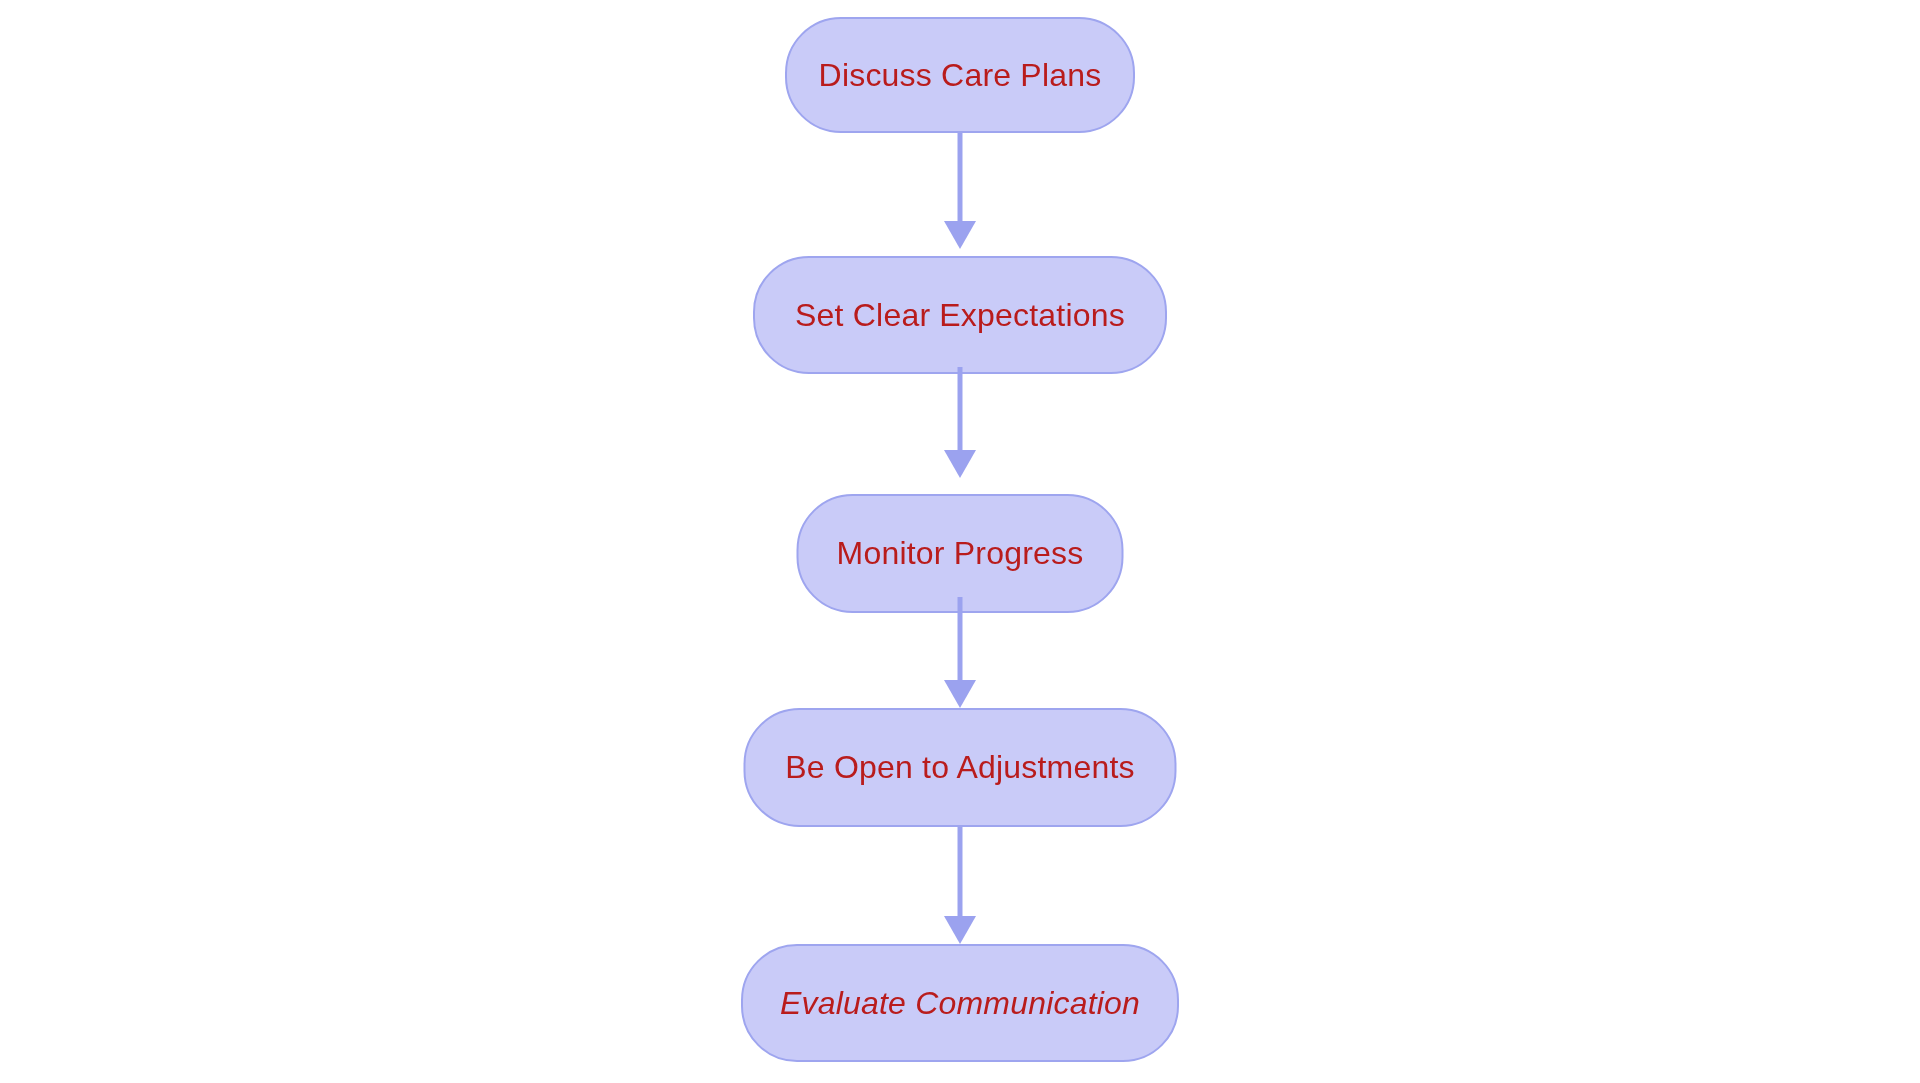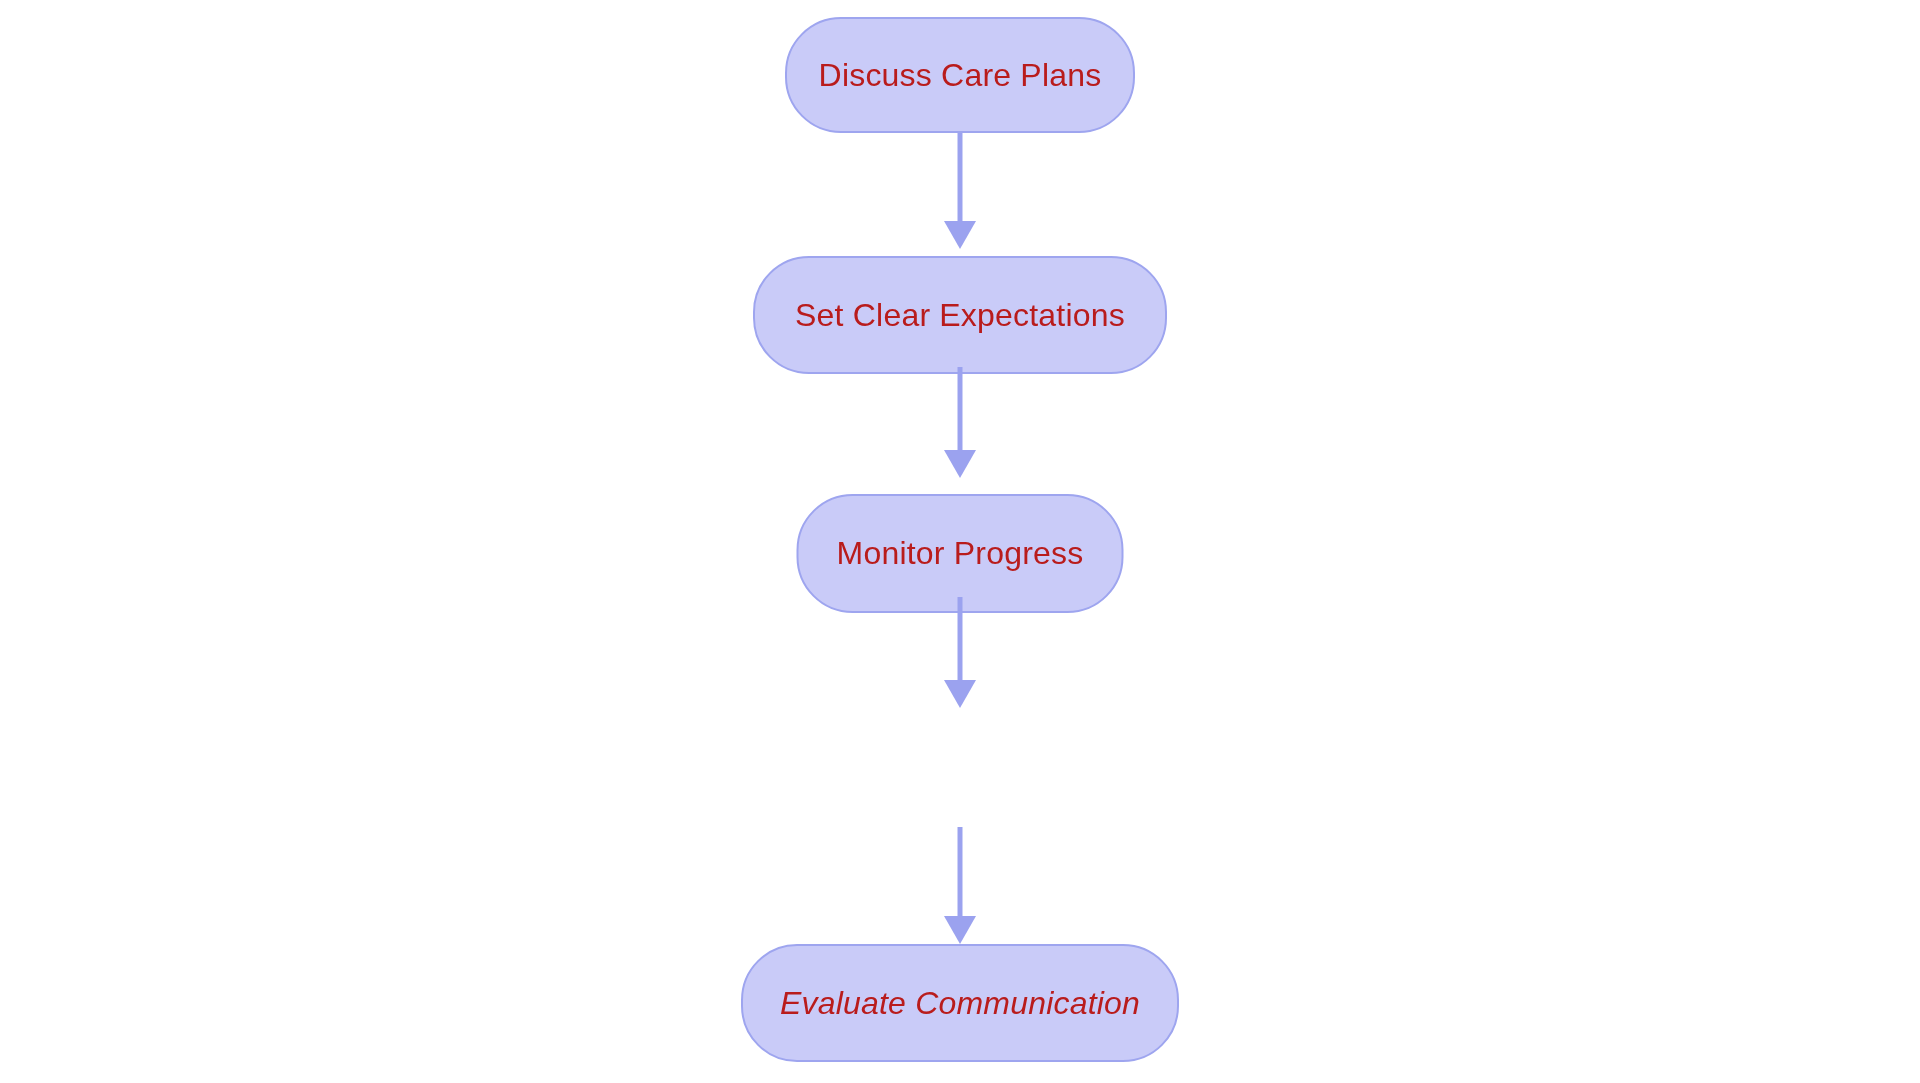--- a/index.html
+++ b/index.html
@@ -73,20 +73,23 @@
 
   <div class="flow-node node-3">
     <span>Monitor Progress</span>
   </div>
 
   <svg class="flow-arrow arrow-3" width="36" height="111" viewBox="0 0 36 111">
     <line x1="18" y1="0" x2="18" y2="85" stroke="#9ba2ef" stroke-width="5"></line>
     <polygon points="2,83 34,83 18,111" fill="#9ba2ef"></polygon>
   </svg>
 
+  <div class="flow-node node-4">
+    <span>Be Open to Adjustments</span>
+  </div>
 
   <svg class="flow-arrow arrow-4" width="36" height="117" viewBox="0 0 36 117">
     <line x1="18" y1="0" x2="18" y2="91" stroke="#9ba2ef" stroke-width="5"></line>
     <polygon points="2,89 34,89 18,117" fill="#9ba2ef"></polygon>
   </svg>
 
   <div class="flow-node node-5">
     <span>Evaluate Communication</span>
   </div>
 

